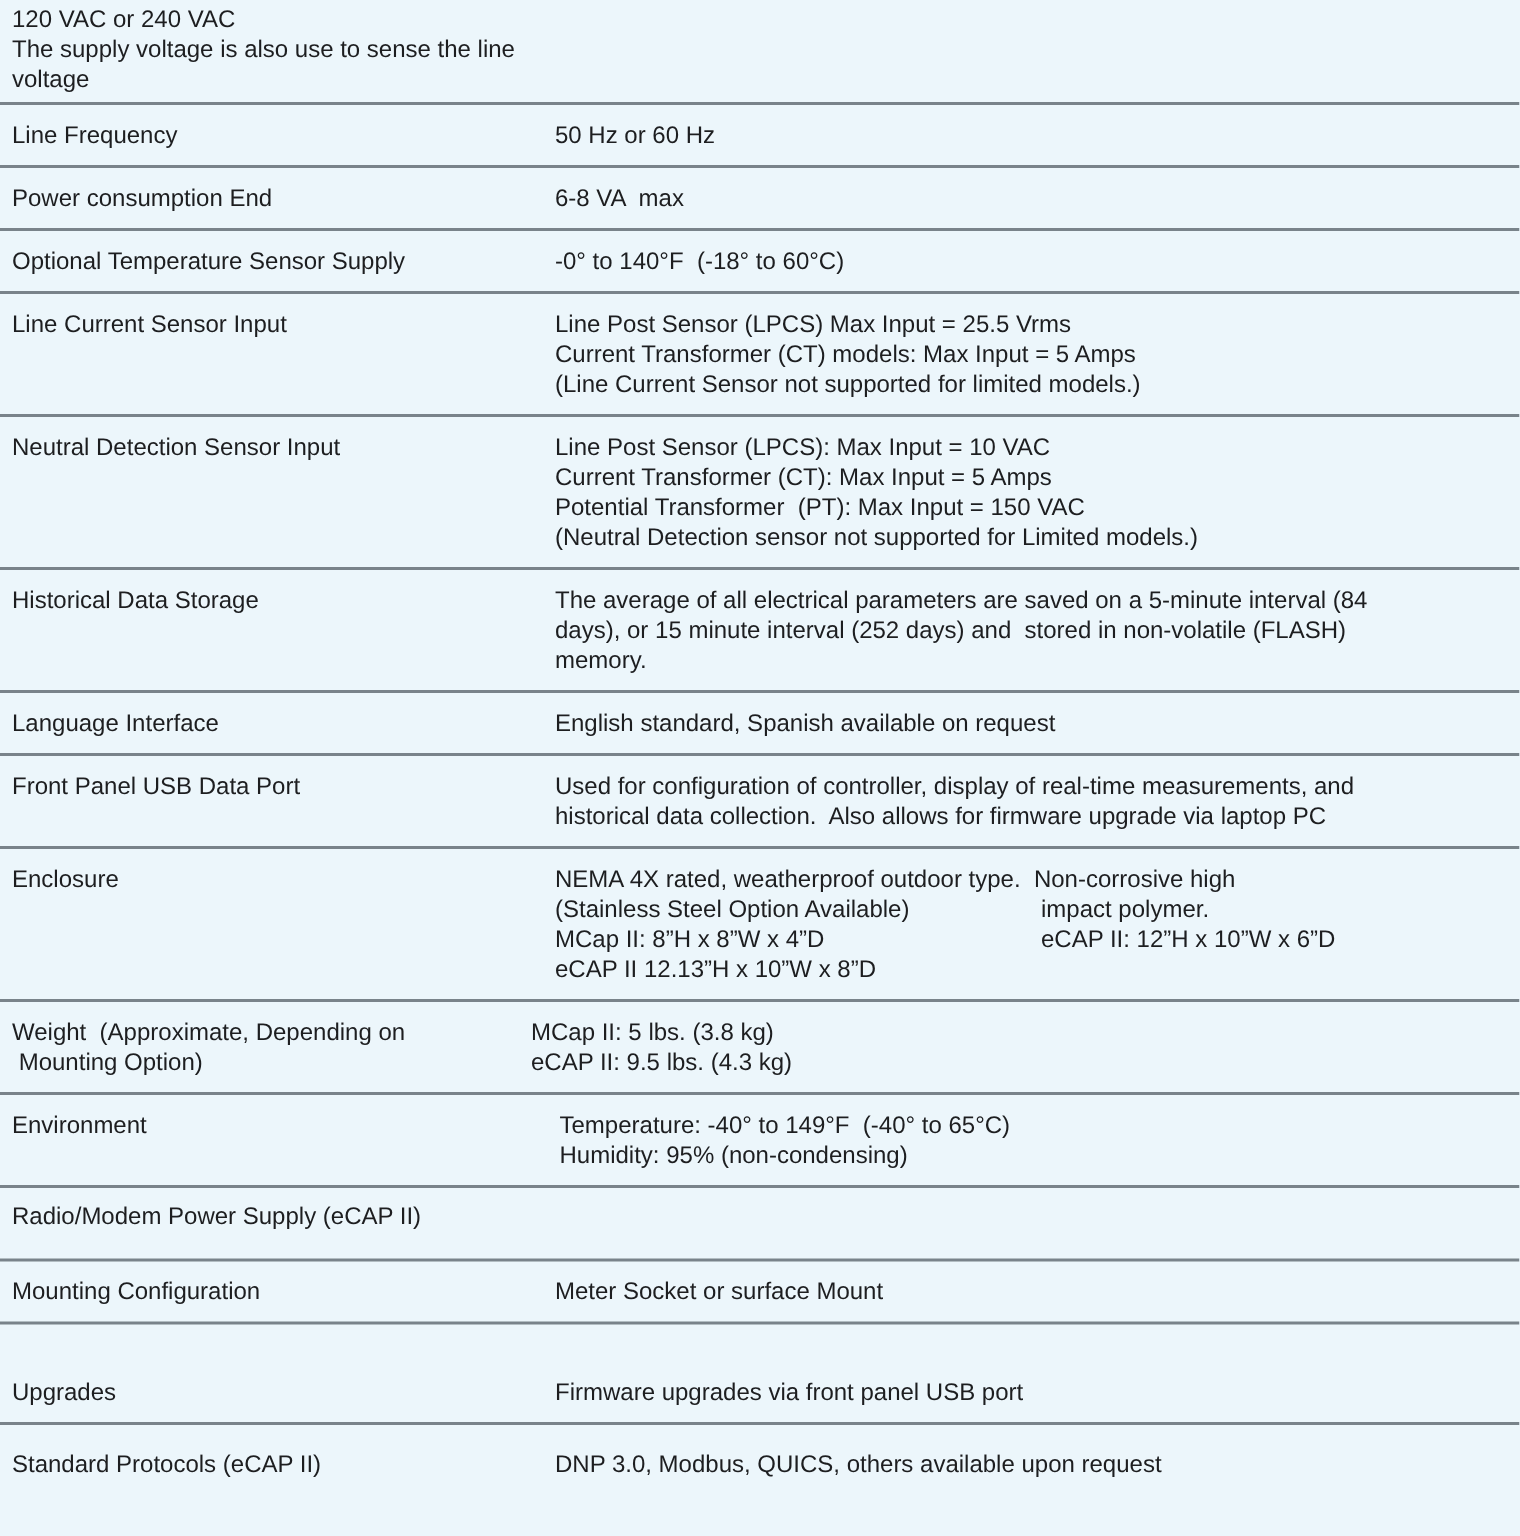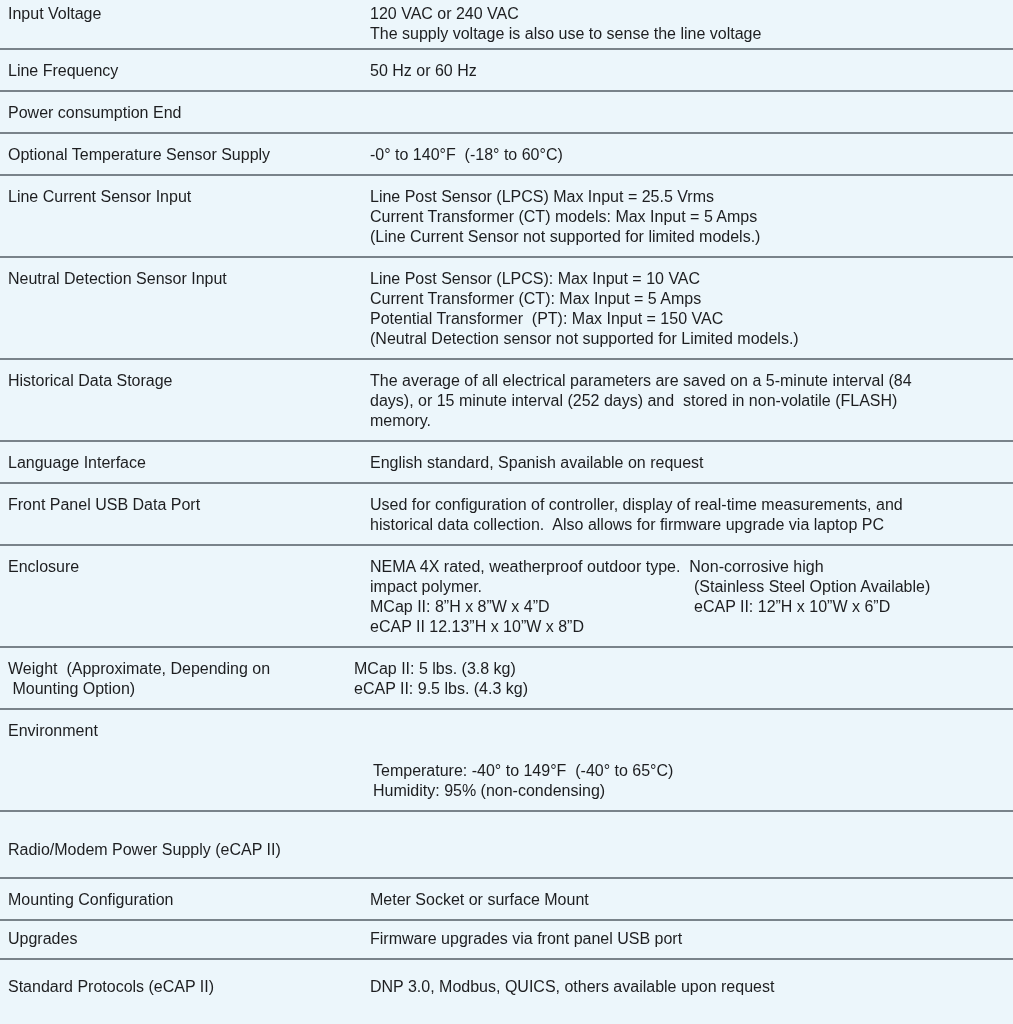--- a/index.html
+++ b/index.html
@@ -21,46 +21,46 @@
     display: grid;
     grid-template-columns: 362px 1fr;
     padding: 11px 6px 9px 8px;
     border-bottom: 2px solid #79838a;
     box-sizing: border-box;
   }
   .cell { white-space: pre-wrap; }
   .label { padding-right: 10px; }
   .row-first { padding-top: 4px; padding-bottom: 4px; }
   .row-enclosure { padding-bottom: 9px; }
-  .row-radio { padding-top: 28px; padding-bottom: 17px; }
-  .row-upgrades { padding-top: 8px; }
+  .row-radio { padding-top: 10px; padding-bottom: 17px; }
+  .row-upgrades { padding-top: 36px; }
   .row-last { border-bottom: none; padding-top: 17px; }
   .value-shift { margin-left: -16px; }
-  .value-env { padding-left: 3px; margin-top: 40px; }
+  .value-env { padding-left: 3px; }
   .enc-grid { display: grid; grid-template-columns: 324px 1fr; }
   .enc-full { grid-column: 1 / span 2; }
 </style>
 </head>
 <body>
 
 <div class="spec-table">
 
   <div class="row row-first">
-    <div class="cell label">Input Voltage</div>
     <div class="cell value">120 VAC or 240 VAC
 The supply voltage is also use to sense the line voltage</div>
   </div>
 
   <div class="row">
     <div class="cell label">Line Frequency</div>
     <div class="cell value">50 Hz or 60 Hz</div>
   </div>
 
   <div class="row">
     <div class="cell label">Power consumption End</div>
+    <div class="cell value">6-8 VA  max</div>
   </div>
 
 
   <div class="row">
     <div class="cell label">Optional Temperature Sensor Supply</div>
     <div class="cell value">-0° to 140°F  (-18° to 60°C)</div>
   </div>
 
   <div class="row">
     <div class="cell label">Line Current Sensor Input</div>
@@ -92,22 +92,22 @@
   <div class="row">
     <div class="cell label">Front Panel USB Data Port</div>
     <div class="cell value">Used for configuration of controller, display of real-time measurements, and
 historical data collection.  Also allows for firmware upgrade via laptop PC</div>
   </div>
 
   <div class="row row-enclosure">
     <div class="cell label">Enclosure</div>
     <div class="cell value enc-grid">
       <div class="enc-full">NEMA 4X rated, weatherproof outdoor type.  Non-corrosive high</div>
+      <div class="cell">(Stainless Steel Option Available)</div>
       <div class="cell">impact polymer.</div>
-      <div class="cell">(Stainless Steel Option Available)</div>
       <div class="cell">MCap II: 8”H x 8”W x 4”D</div>
       <div class="cell">eCAP II: 12”H x 10”W x 6”D</div>
       <div class="cell">eCAP II 12.13”H x 10”W x 8”D</div>
     </div>
   </div>
 
   <div class="row">
     <div class="cell label">Weight  (Approximate, Depending on
  Mounting Option)</div>
     <div class="cell value value-shift">MCap II: 5 lbs. (3.8 kg)

